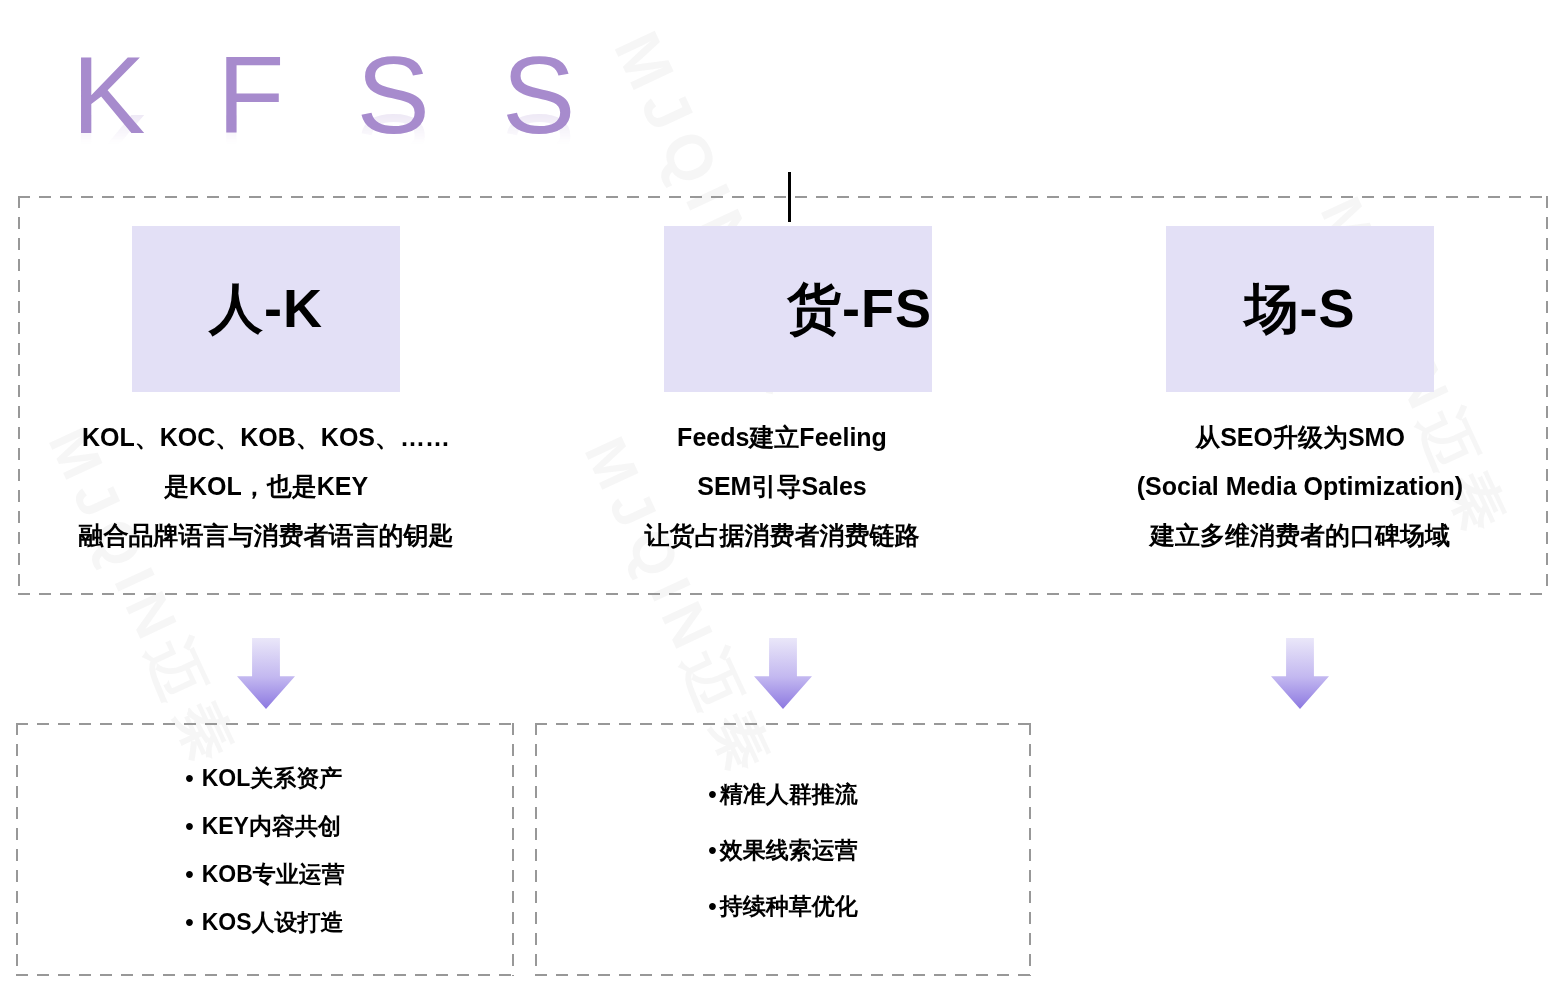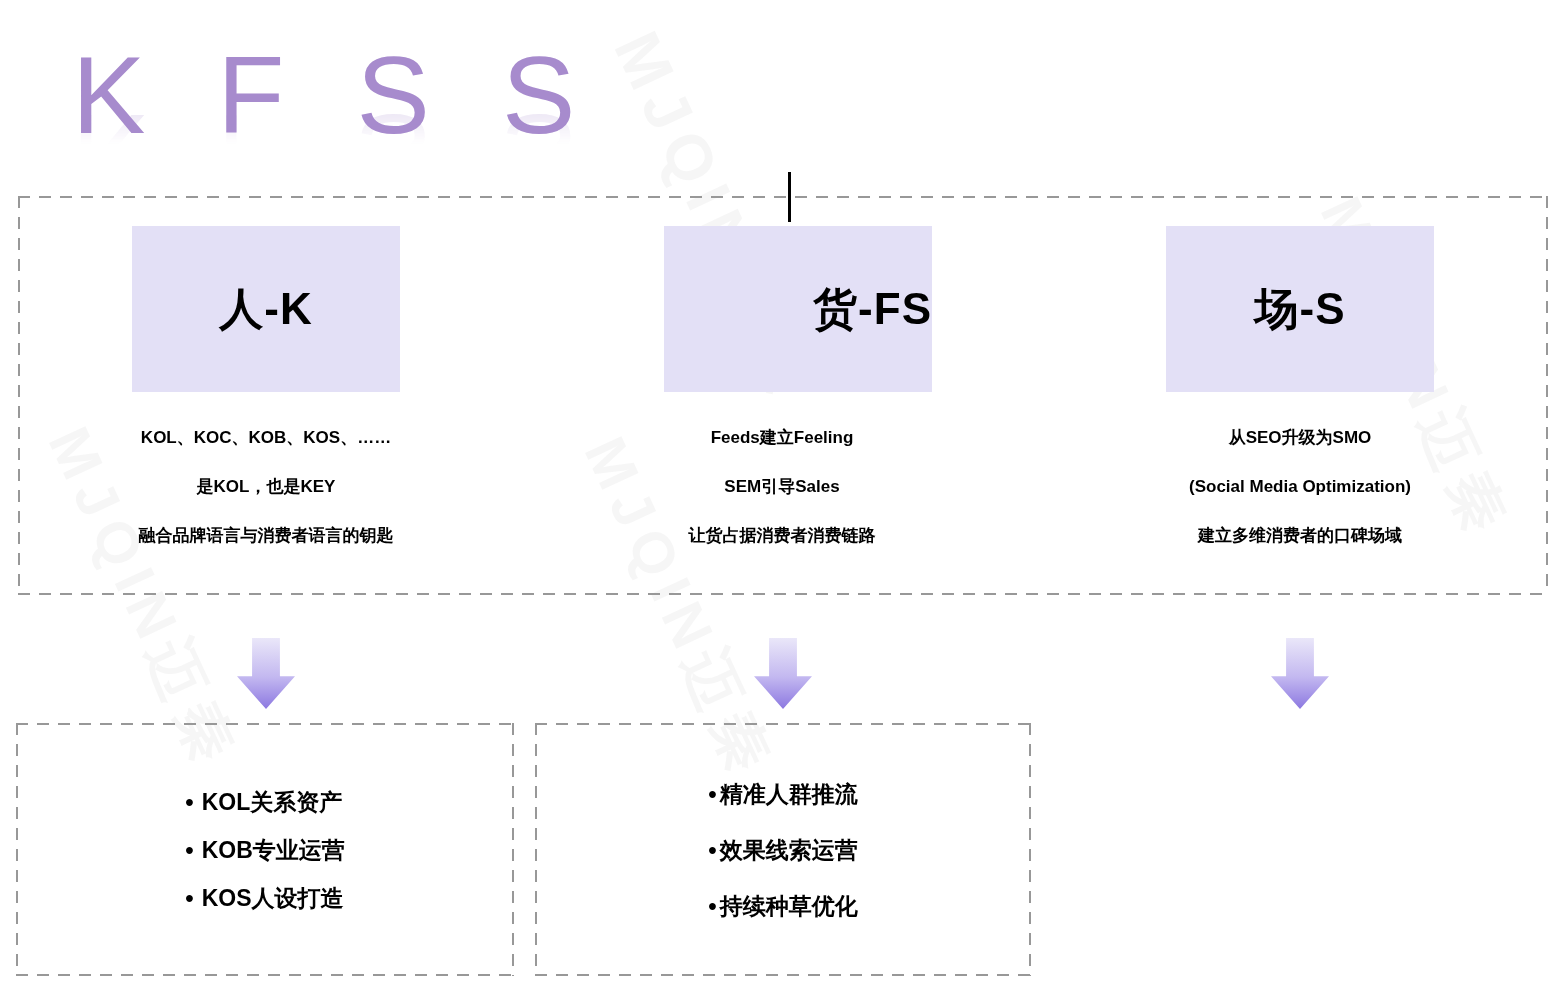--- a/index.html
+++ b/index.html
@@ -67,33 +67,33 @@
     background-repeat:no-repeat;
   }
   .overview-panel { left:18px; top:196px; width:1530px; height:399px; }
 
   
   .hbox {
     position:absolute;
     top:226px; width:268px; height:166px;
     background:#E3E0F6;
     display:flex; align-items:center; justify-content:center;
-    font-size:44px; font-weight:700;
+    font-size:54px; font-weight:700;
     letter-spacing:1px;
   }
   .hbox-1 { left:132px; }
   .hbox-2 { left:664px;justify-content:flex-end; }
   .hbox-3 { left:1166px; }
 
   
   .desc {
     position:absolute;
     top:413px; width:520px;
     text-align:center;
-    font-size:17px; font-weight:600;
+    font-size:25px; font-weight:600;
     line-height:49px;
     white-space:nowrap;
   }
   .desc-1 { left:6px; }
   .desc-2 { left:522px; }
   .desc-3 { left:1040px; }
 
   
   .arrow {
     position:absolute;
@@ -166,20 +166,21 @@
     <div>建立多维消费者的口碑场域</div>
   </div>
 
   <div class="arrow arrow-1"></div>
   <div class="arrow arrow-2"></div>
   <div class="arrow arrow-3"></div>
 
   <div class="dashed dbox dbox-1">
     <ul>
       <li><span>KOL关系资产</span></li>
+      <li><span>KEY内容共创</span></li>
       <li><span>KOB专业运营</span></li>
       <li><span>KOS人设打造</span></li>
     </ul>
   </div>
   <div class="dashed dbox dbox-2">
     <ul>
       <li><span>精准人群推流</span></li>
       <li><span>效果线索运营</span></li>
       <li><span>持续种草优化</span></li>
     </ul>

